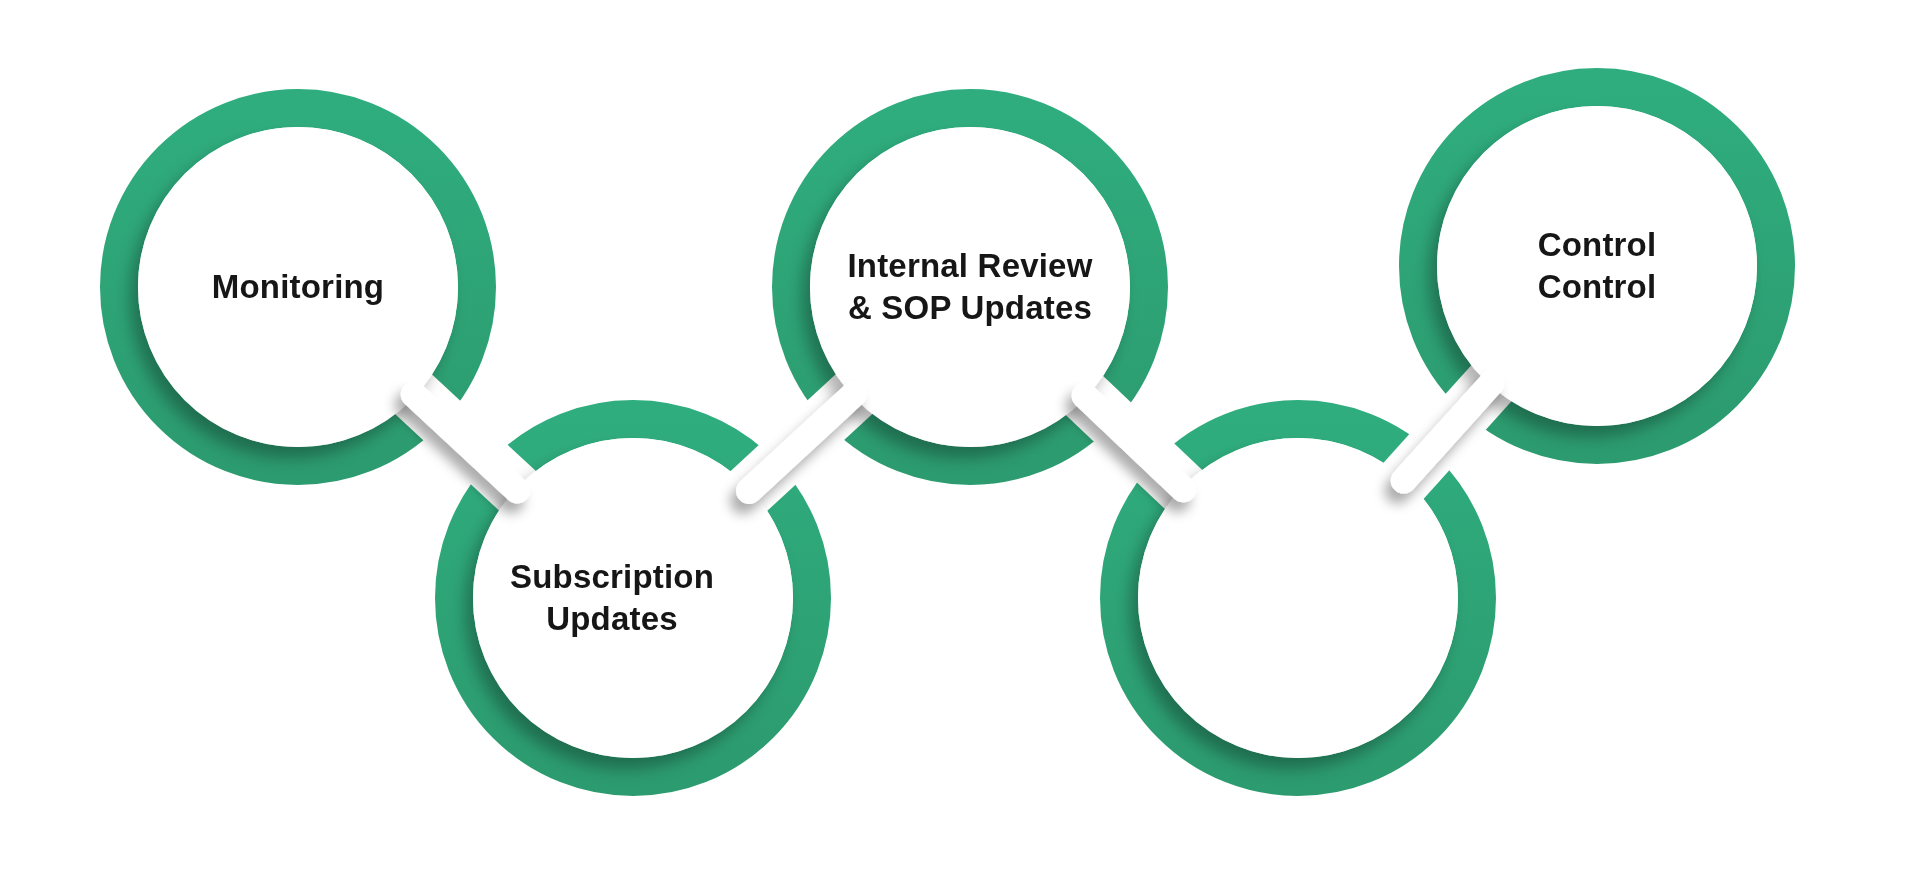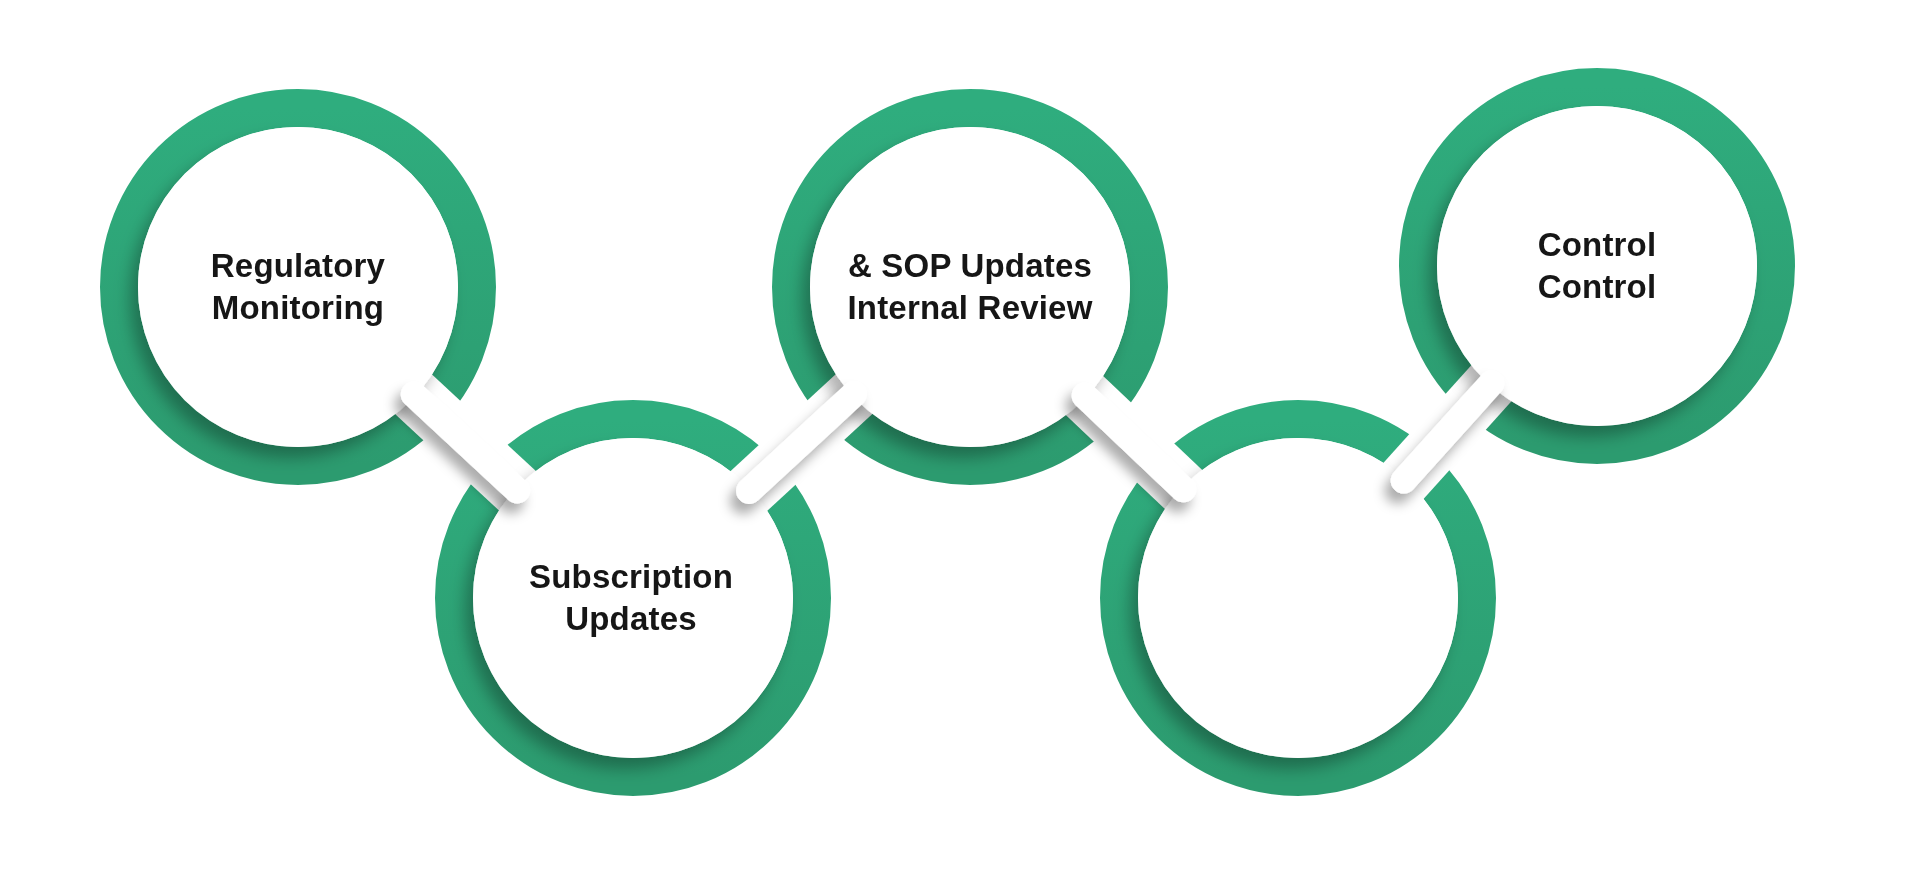--- a/index.html
+++ b/index.html
@@ -96,32 +96,31 @@
 
     <g>
       <line class="band" x1="413.8" y1="394.5" x2="517.2" y2="490.5" filter="url(#shadow-band)"></line>
       <line class="band" x1="749.1" y1="490.9" x2="853.9" y2="394.1" filter="url(#shadow-band)"></line>
       <line class="band" x1="1084.7" y1="395.7" x2="1183.3" y2="489.3" filter="url(#shadow-band)"></line>
       <line class="band" x1="1403.7" y1="480.6" x2="1491.3" y2="383.4" filter="url(#shadow-band)"></line>
     </g>
   </svg>
 
   <div class="label" style="left:128px;top:225px">
-    <span>Regulatory</span>
     <span>Monitoring</span>
   </div>
 
-  <div class="label" style="left:461px;top:536px">
+  <div class="label" style="left:442px;top:536px">
     <span>Subscription</span>
     <span>Updates</span>
   </div>
 
   <div class="label" style="left:800px;top:225px">
+    <span>Internal Review</span>
     <span>&amp; SOP Updates</span>
-    <span>Internal Review</span>
   </div>
 
 
   <div class="label" style="left:1427px;top:204px">
     <span>Control</span>
     <span>Control</span>
   </div>
 
 </div>
 

